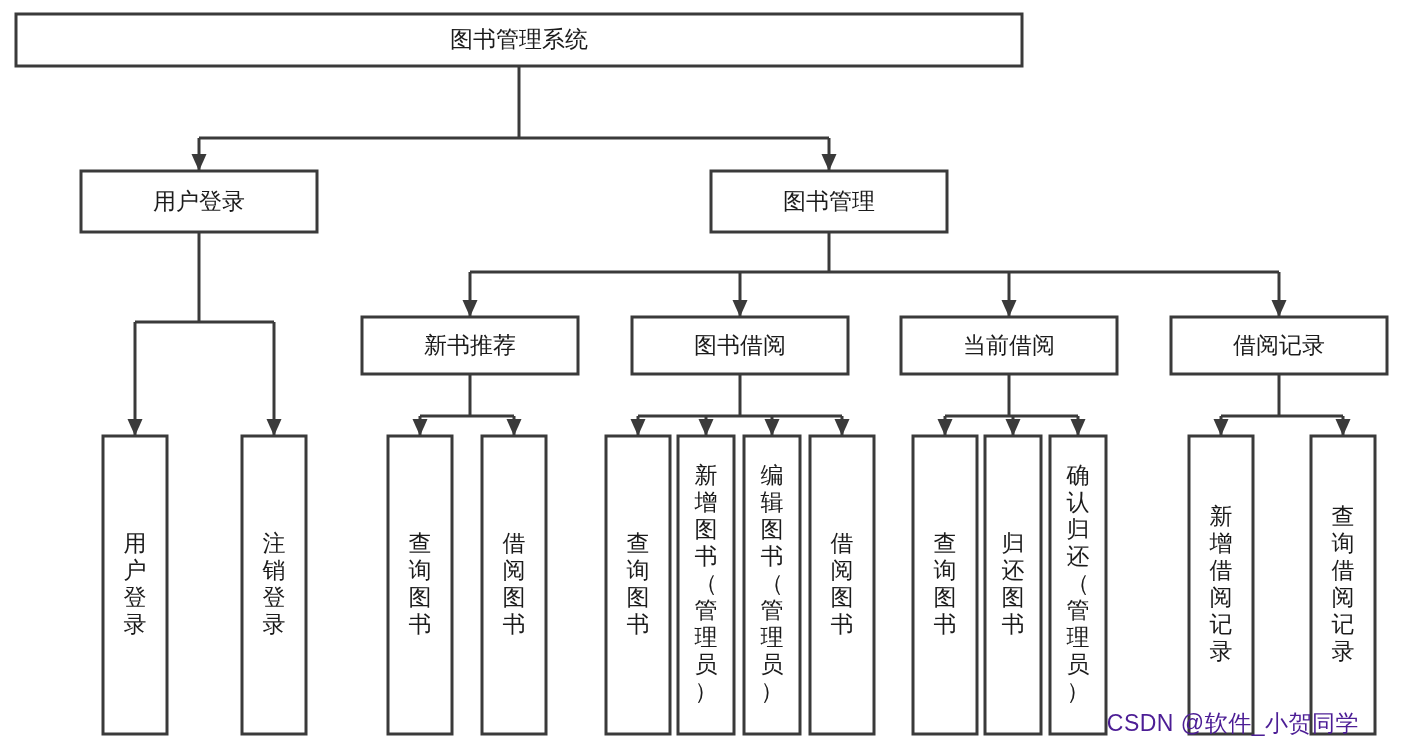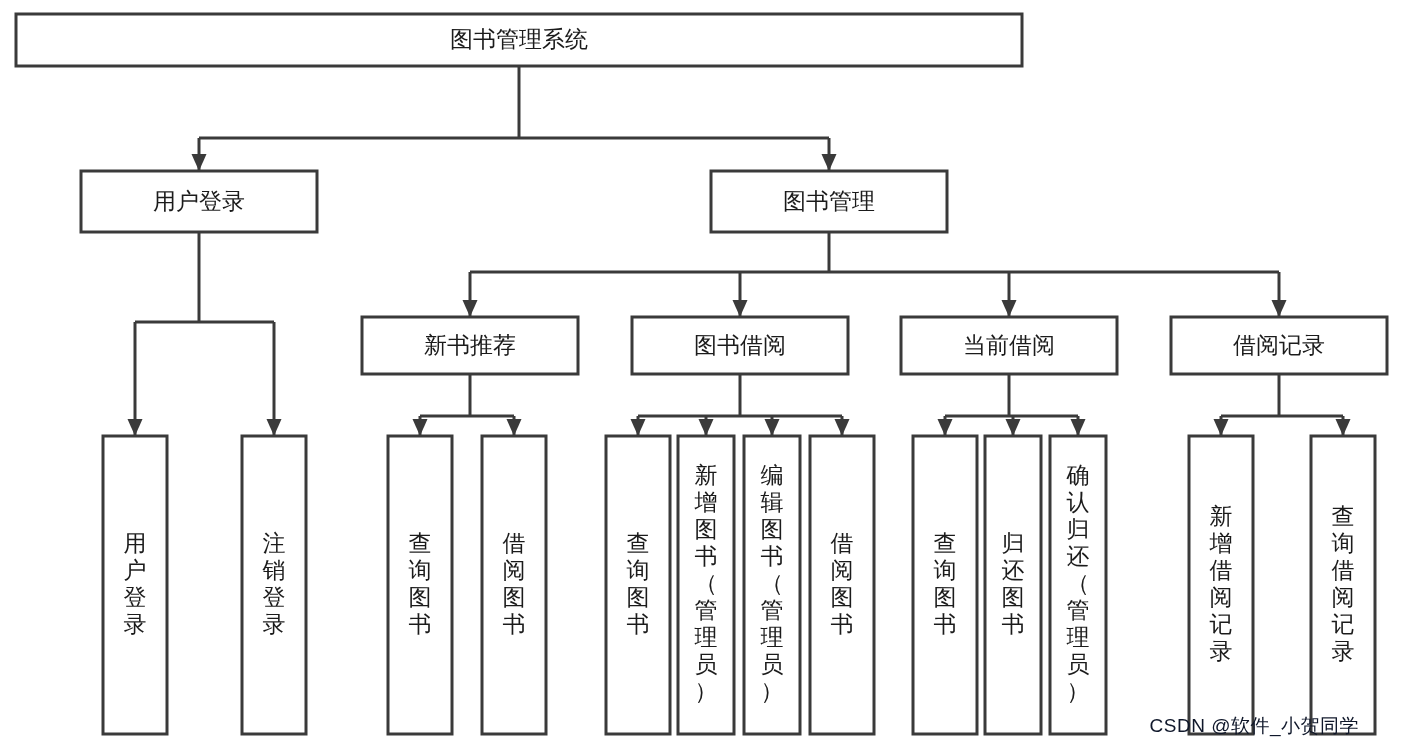--- a/index.html
+++ b/index.html
@@ -54,22 +54,22 @@
     font-size: 23px;
     fill: #1b1b1b;
     text-anchor: middle;
     dominant-baseline: middle;
   }
   .watermark-text {
     position: absolute;
     right: 12px;
     bottom: 8px;
     font-family: "Liberation Sans", "DejaVu Sans", sans-serif;
-    font-size: 19px;
-    color: #0f172a;
+    font-size: 23px;
+    color: #4c1d95;
     letter-spacing: 0.5px;
     white-space: nowrap;
     user-select: none;
   }
 </style>
 </head>
 <body>
 
 <div id="diagram-root">
   <svg class="diagram-canvas" viewBox="0 0 1405 747">

